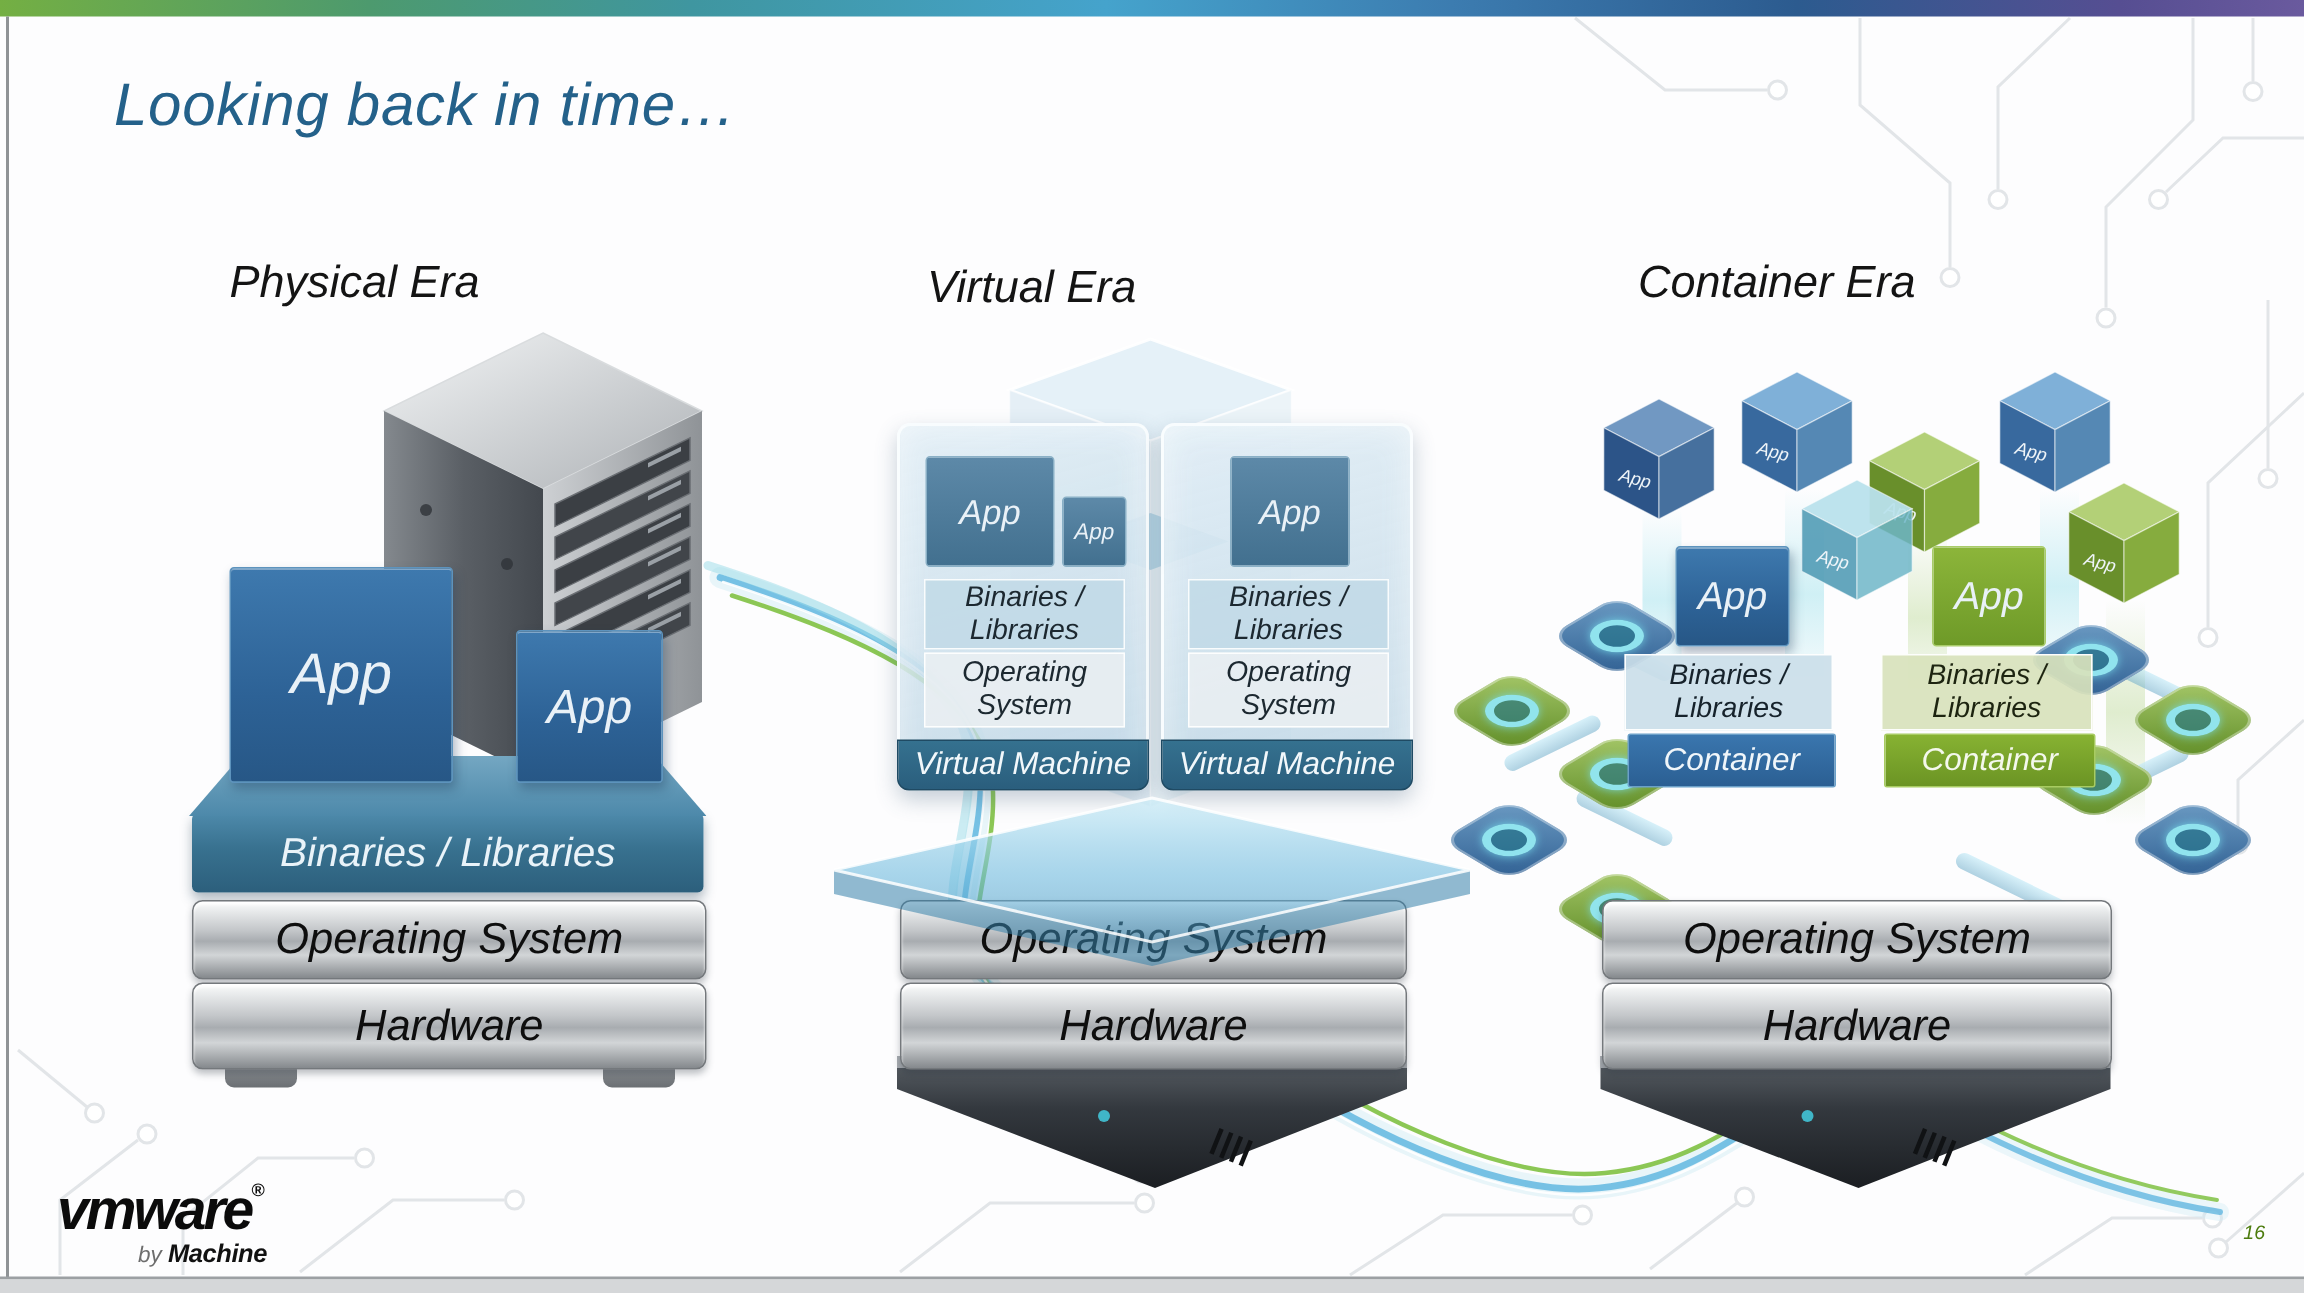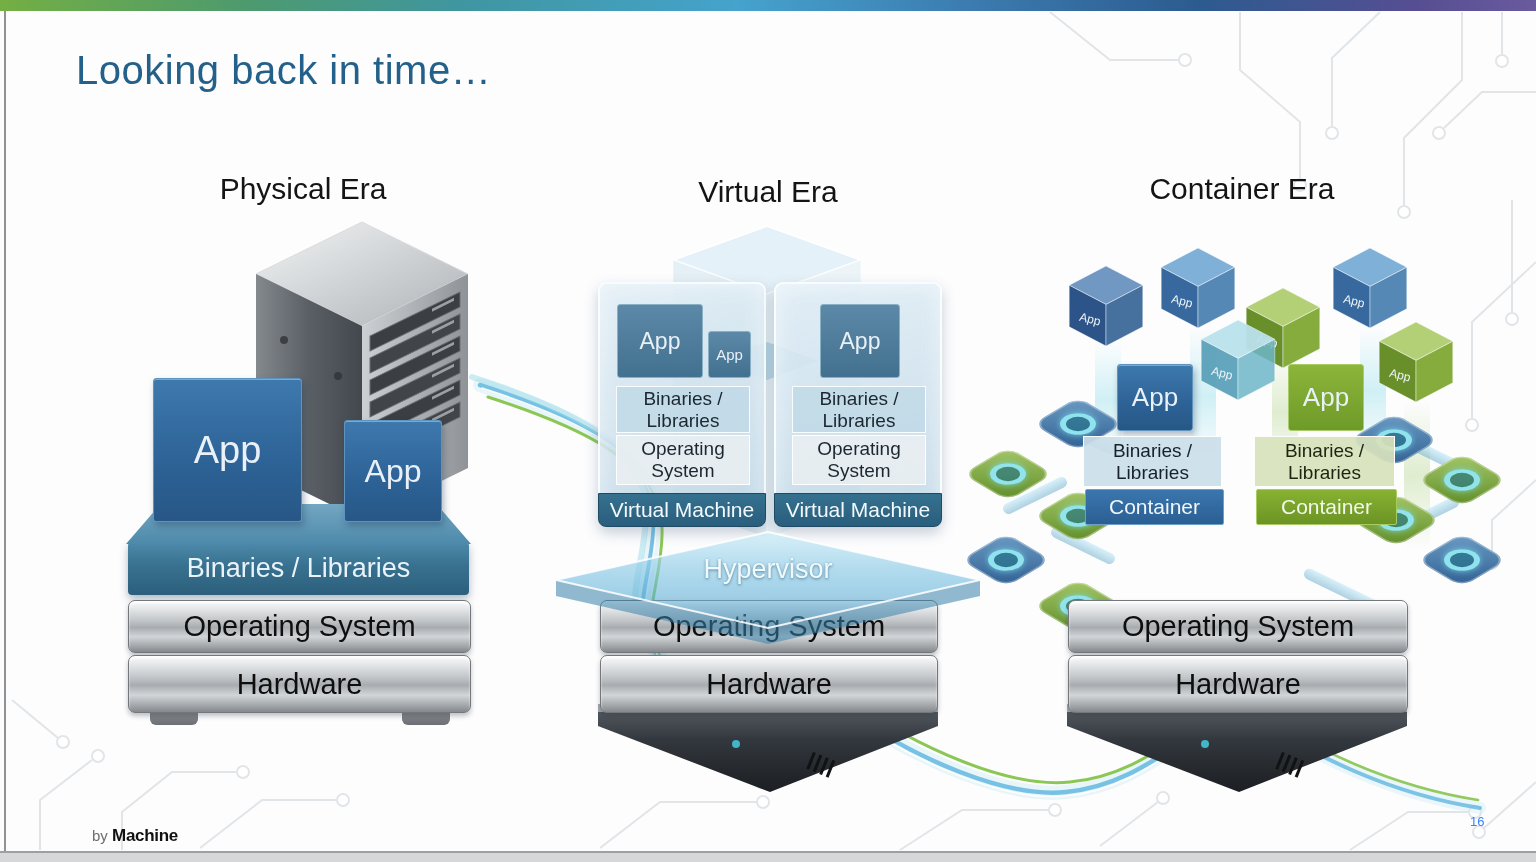--- a/index.html
+++ b/index.html
@@ -1,26 +1,26 @@
 <!DOCTYPE html>
 <html><head>
 <meta charset="utf-8">
 <style>
   html,body{margin:0;padding:0;background:#e9eaec;}
   .slide{position:relative;width:1536px;height:862px;background:#fdfdfe;overflow:hidden;
-         font-family:"Liberation Sans",sans-serif;color:#111;}
+         font-family:"Liberation Sans",sans-serif;color:#111;font-style:italic;}
   
   .top-stripe{position:absolute;left:0;top:0;right:0;height:11px;z-index:6;
     background:linear-gradient(90deg,#74af43 0%,#4d9a6e 16%,#3f96a0 30%,#45a3cc 48%,#3c7cb0 63%,#2c5b8f 78%,#564e92 92%,#6a5a9e 100%);}
   .frame-left{position:absolute;left:4px;top:11px;bottom:10px;width:2px;background:#8f9396;z-index:6;}
   .frame-bottom{position:absolute;left:0;right:0;top:851px;height:2px;background:#9ca0a3;z-index:6;}
   .bottom-strip{position:absolute;left:0;right:0;top:853px;height:9px;background:#d5d7d9;z-index:6;}
 
   .page-title{position:absolute;left:76px;top:48px;font-size:40px;color:#24618a;letter-spacing:.5px;z-index:5;}
-  .era-heading{position:absolute;width:300px;text-align:center;font-size:30px;color:#141414;z-index:5;}
+  .era-heading{position:absolute;width:300px;text-align:left;font-size:30px;color:#141414;z-index:5;}
 
   
   .metal-bar{position:absolute;display:flex;align-items:center;justify-content:center;
     font-size:29px;color:#0e0e0e;border-radius:7px;border:1px solid #74787c;z-index:3;
     background:linear-gradient(180deg,#fbfcfc 0%,#e9ebec 12%,#c3c6c9 38%,#a8acb0 52%,#d2d5d7 70%,#85898d 100%);
     box-shadow:inset 0 2px 2px rgba(255,255,255,.95), 0 3px 5px rgba(40,50,60,.3);}
   .foot{position:absolute;width:48px;height:14px;background:linear-gradient(#8b8f93,#6b6f73);
     border-radius:0 0 6px 6px;z-index:2;}
 
   
@@ -89,21 +89,21 @@
     background:linear-gradient(180deg,rgba(140,220,232,0),rgba(140,220,232,.4),rgba(140,220,232,0));}
   .beam-green{background:linear-gradient(180deg,rgba(175,210,130,0),rgba(175,210,130,.38),rgba(175,210,130,0));}
 
   
   .logo-word{position:absolute;left:38px;top:786px;font-size:38px;font-weight:bold;color:#0b0b0b;
     letter-spacing:-2px;z-index:5;}
   .logo-reg{font-size:12px;vertical-align:22px;letter-spacing:0;}
   .logo-sub{position:absolute;left:92px;top:826px;font-size:15px;color:#6d6d6d;z-index:5;}
   .logo-sub b{color:#111;font-size:17px;letter-spacing:-.3px;}
   .copyright{position:absolute;left:212px;top:808px;font-size:11px;color:#2f2f2f;line-height:1.45;z-index:5;}
-  .page-num{position:absolute;left:1470px;top:814px;width:40px;font-size:13px;color:#3b82f6;z-index:5;}
+  .page-num{position:absolute;left:1470px;top:814px;width:40px;text-align:right;font-size:13px;color:#4d7c0f;z-index:5;}
 
   svg.deco{position:absolute;z-index:2;}
   svg.full{left:0;top:0;}
 </style>
 </head>
 <body>
 
 <div class="slide">
 
   <div class="top-stripe"></div>
@@ -253,21 +253,20 @@
     <defs>
       <linearGradient id="gHyp" x1="0" y1="0" x2="0" y2="1">
         <stop offset="0" stop-color="#cfeef8" stop-opacity=".75"></stop>
         <stop offset=".55" stop-color="#6db9dd" stop-opacity=".6"></stop>
         <stop offset="1" stop-color="#3c8cb8" stop-opacity=".55"></stop>
       </linearGradient>
     </defs>
     <polygon points="8,56 220,104 432,56 432,72 220,120 8,72" fill="rgba(55,130,170,.55)"></polygon>
     <polygon points="220,8 432,56 220,104 8,56" fill="url(#gHyp)" stroke="rgba(255,255,255,.85)" stroke-width="2"></polygon>
   </svg>
-  <div class="hyp-label" style="left:610px;top:548px;width:316px;height:42px">Hypervisor</div>
 
   <div class="metal-bar" style="left:600px;top:600px;width:336px;height:51px">Operating System</div>
   <div class="metal-bar" style="left:600px;top:655px;width:336px;height:56px">Hardware</div>
 
   <svg class="deco" style="left:588px;top:700px" width="360" height="96" viewBox="0 0 360 96">
     <defs>
       <linearGradient id="gBase1" x1="0" y1="0" x2="0" y2="1">
         <stop offset="0" stop-color="#5b6167"></stop>
           <stop offset=".4" stop-color="#33383e"></stop>
           <stop offset="1" stop-color="#1b1e22"></stop>
@@ -387,16 +386,17 @@
     <polygon points="10,4 350,4 350,12 10,12" fill="#b7bbbf" opacity=".85"></polygon>
     <g transform="translate(225,52) rotate(22)" fill="#101214">
       <rect x="0" y="0" width="3" height="18"></rect>
         <rect x="7" y="0" width="3" height="18"></rect>
         <rect x="14" y="0" width="3" height="18"></rect>
         <rect x="21" y="0" width="3" height="18"></rect>
     </g>
     <circle cx="148" cy="44" r="4" fill="#43cde0" opacity=".85"></circle>
   </svg>
 
+  <div class="logo-word"><span>vmware</span><span class="logo-reg">®</span></div>
   <div class="logo-sub"><span>by</span> <b>Machine</b></div>
   <div class="page-num">16</div>
 
 </div>
 
 </body></html>

